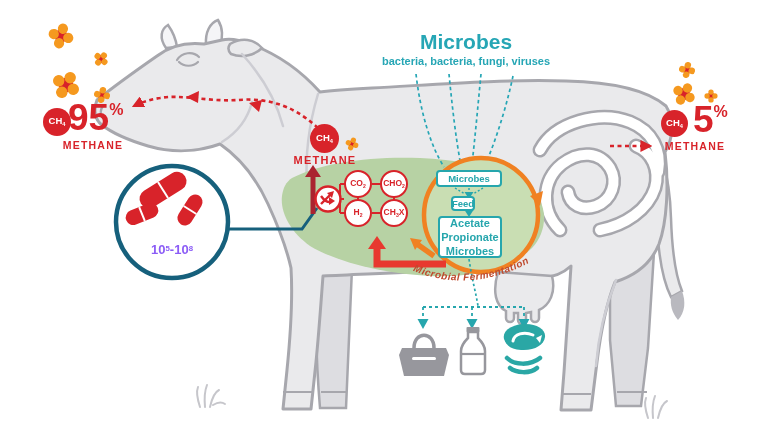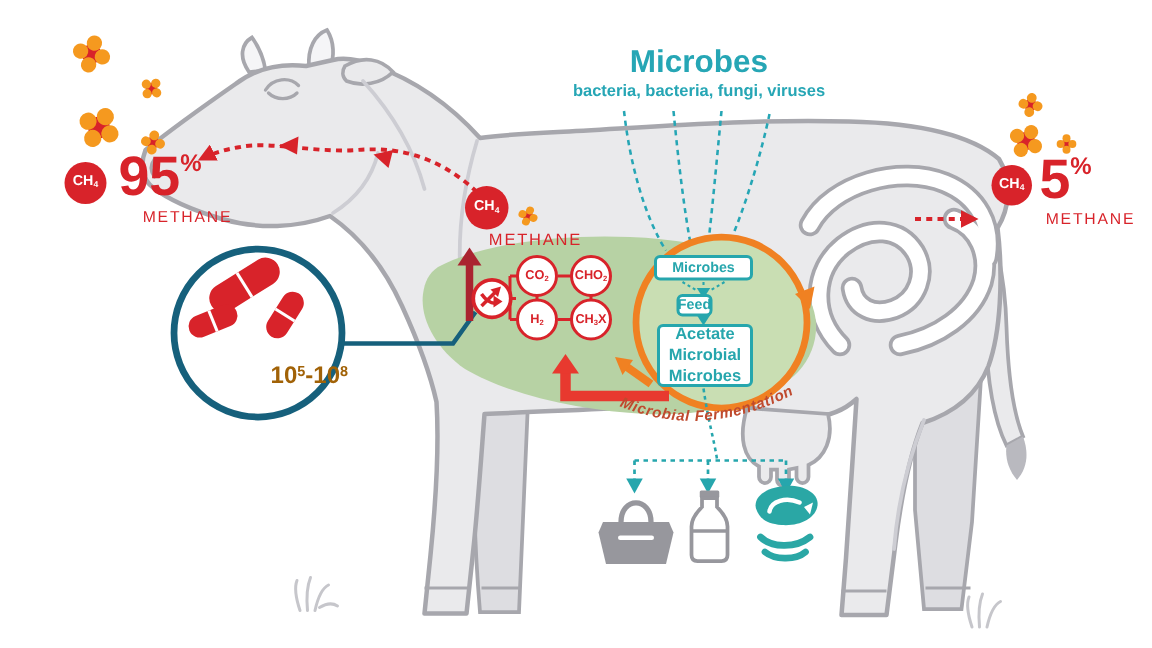--- a/index.html
+++ b/index.html
@@ -9,29 +9,29 @@
   .ov{position:absolute;z-index:2;}
   .teal-head{color:#26a6b5;font-weight:bold;font-size:21px;text-align:center;}
   .teal-sub{color:#26a6b5;font-weight:bold;font-size:11px;text-align:center;}
   .badge{background:#d8232a;color:#fff;border-radius:50%;display:flex;align-items:center;
          justify-content:center;font-weight:bold;font-size:9.5px;line-height:1;}
   .sub{font-size:0.6em;vertical-align:-0.3em;}
   .sup{font-size:0.6em;vertical-align:0.45em;}
   .pct{display:flex;align-items:flex-start;color:#d8232a;font-weight:bold;}
   .pct-num{font-size:37px;line-height:0.95;}
   .pct-sign{font-size:16px;margin-top:1px;}
-  .methane-lbl{color:#d8232a;font-weight:normal;font-size:10.5px;letter-spacing:1.2px;text-align:center;margin-left:32px;}
+  .methane-lbl{color:#d8232a;font-weight:bold;font-size:10.5px;letter-spacing:1.2px;text-align:center;}
   .chem{width:28px;height:28px;border:2px solid #d8232a;border-radius:50%;background:#fff;
         color:#d8232a;font-weight:bold;font-size:8.5px;display:flex;align-items:center;
         justify-content:center;box-sizing:border-box;line-height:1;}
   .tbox{border:2px solid #26a6ad;border-radius:4px;background:#fff;color:#26a6ad;
         font-weight:bold;text-align:center;box-sizing:border-box;display:flex;
         align-items:center;justify-content:center;}
   .meth-lbl{color:#16607c;font-weight:bold;font-size:12.5px;text-align:center;}
-  .meth-rng{color:#a16207;font-weight:bold;font-size:16px;text-align:right;}
+  .meth-rng{color:#8b5cf6;font-weight:bold;font-size:13px;text-align:center;}
 </style>
 </head>
 <body>
 
 <div id="stage">
 
 <svg id="art" width="768" height="432" viewBox="0 0 768 432">
   <defs>
     <marker id="mRed" viewBox="0 0 10 10" refX="8" refY="5" markerWidth="4.6" markerHeight="4.6" orient="auto-start-reverse">
       <path d="M0,0 L10,5 L0,10 Z" fill="#d8232a"></path>
@@ -247,21 +247,21 @@
     <textPath href="#fermArc" startOffset="2">Microbial Fermentation</textPath>
   </text>
 </svg>
 
 <div class="ov teal-head" style="left:376px;top:30px;width:180px;">Microbes</div>
 <div class="ov teal-sub" style="left:346px;top:55px;width:240px;">bacteria, bacteria, fungi, viruses</div>
 
 <div class="ov badge" style="left:43px;top:108px;width:28px;height:28px;">
   <span><span>CH</span><span class="sub">4</span></span>
 </div>
-<div class="ov pct" style="left:79px;top:100px;">
+<div class="ov pct" style="left:68px;top:100px;">
   <span class="pct-num">95</span>
       <span class="pct-sign">%</span>
 </div>
 <div class="ov methane-lbl" style="left:60px;top:139px;width:66px;">METHANE</div>
 
 <div class="ov badge" style="left:661px;top:110px;width:27px;height:27px;">
   <span><span>CH</span><span class="sub">4</span></span>
 </div>
 <div class="ov pct" style="left:693px;top:102px;">
   <span class="pct-num">5</span>
@@ -293,18 +293,18 @@
 
 <div class="ov tbox" style="left:436px;top:170px;width:66px;height:17px;font-size:9.5px;">
       <span>Microbes</span>
     </div>
 <div class="ov tbox" style="left:451px;top:196px;width:24px;height:15px;font-size:9.5px;">
       <span>Feed</span>
     </div>
 <div class="ov tbox" style="left:438px;top:216px;width:64px;height:42px;font-size:11px;line-height:1.3;">
   <span>
     <span style="display:block">Acetate</span>
-    <span style="display:block">Microbial</span>
+    <span style="display:block">Propionate</span>
     <span style="display:block">Microbes</span>
   </span>
 </div>
 
 </div>
 
 </body></html>

